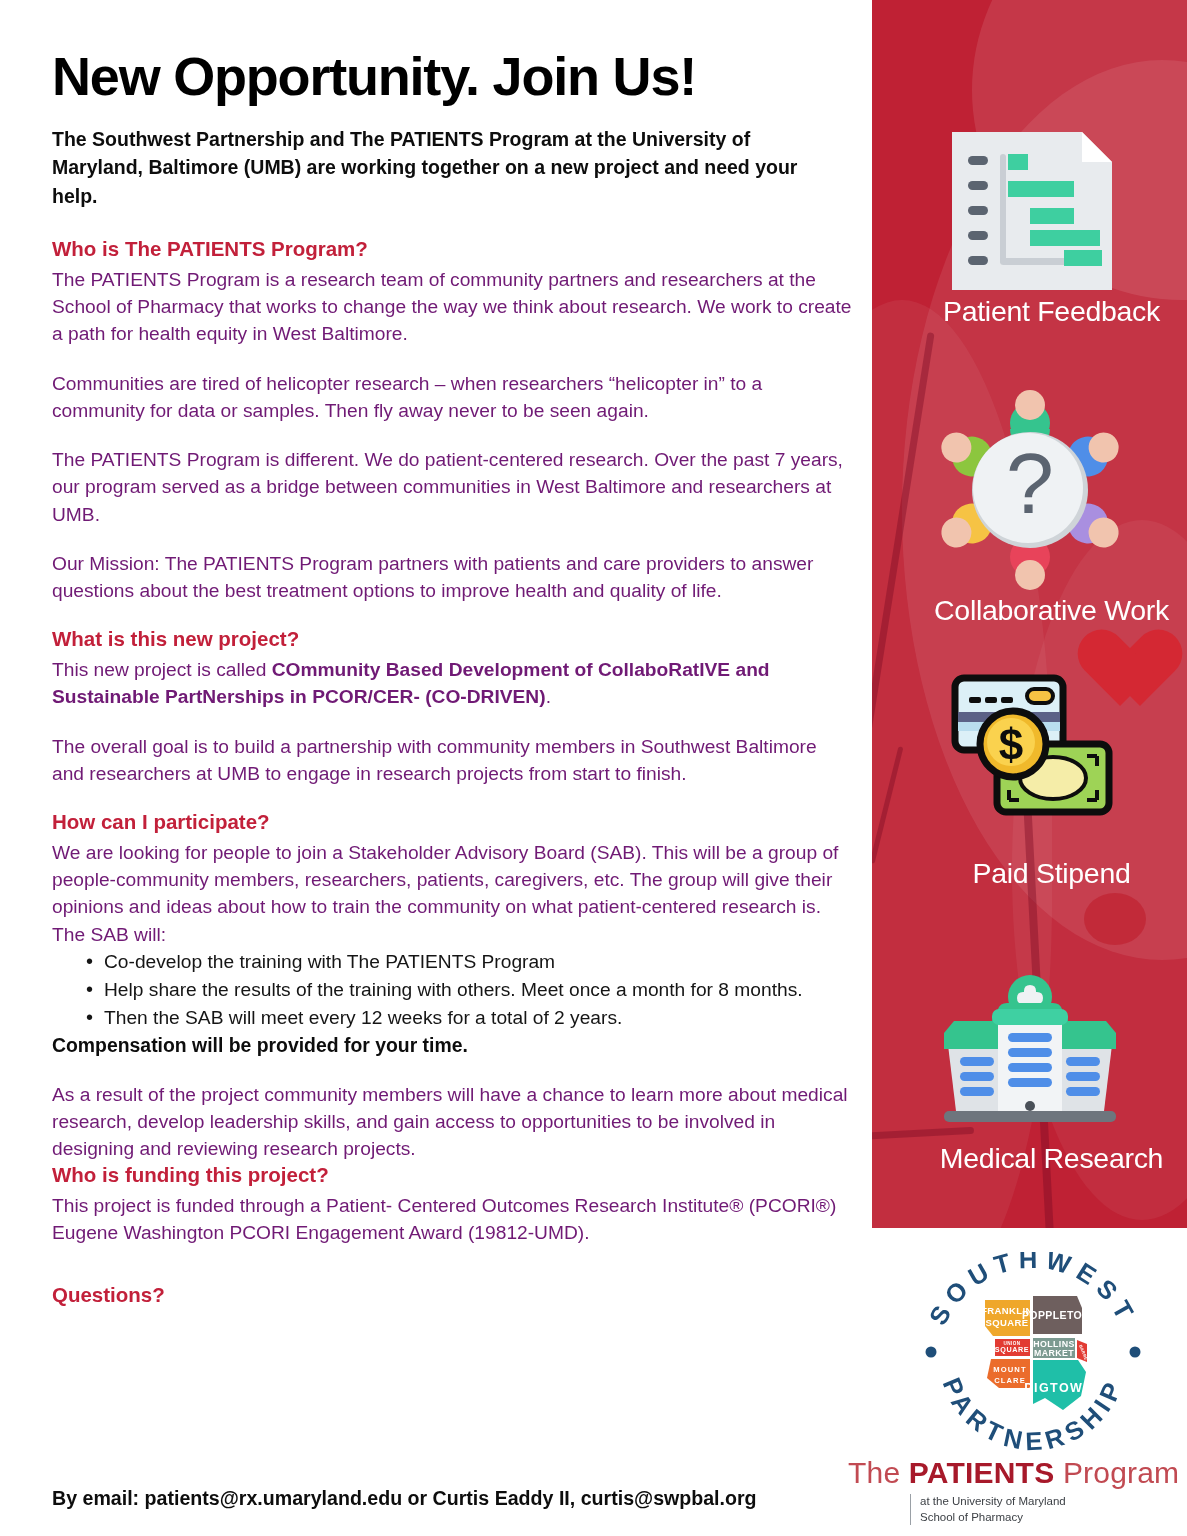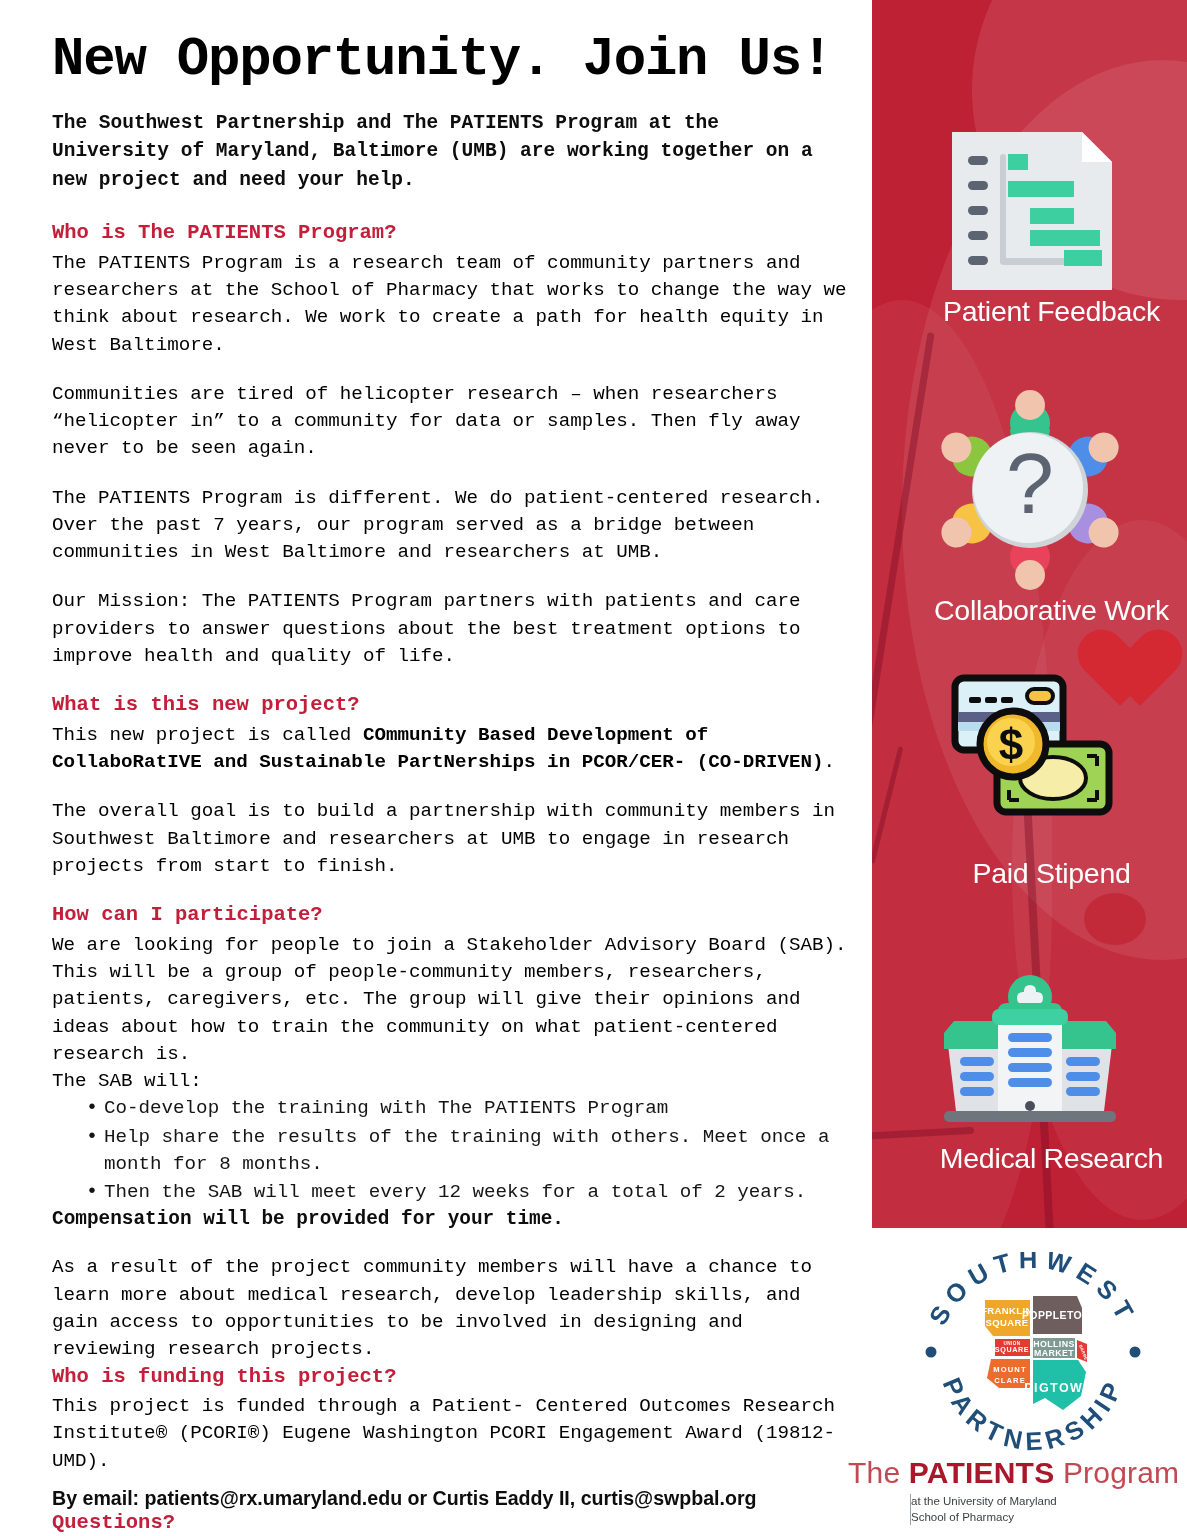--- a/index.html
+++ b/index.html
@@ -21,22 +21,21 @@
     background: #ffffff;
   }
 
   
   .content {
     position: absolute;
     left: 0; top: 0;
     width: 955px;
     height: 1536px;
     box-sizing: border-box;
-    padding: 32px 30px 0 52px;
-    font-family: Liberation Mono, monospace;
+    padding: 48px 30px 0 52px;
   }
   .headline {
     font-size: 54px;
     font-weight: 700;
     letter-spacing: -1.2px;
     color: #000000;
     line-height: 1.05;
     margin: 0 0 20px 0;
     white-space: nowrap;
   }
@@ -51,21 +50,21 @@
   h2.q {
     font-size: 20.5px;
     font-weight: 700;
     color: #C2203A;
     margin: 0 0 3px 0;
     line-height: 1.3;
   }
   p.body {
     font-size: 19.2px;
     font-weight: 400;
-    color: #000000;
+    color: #701a75;
     line-height: 1.42;
     margin: 0 0 22px 0;
     max-width: 800px;
   }
   p.body.tight { margin-bottom: 0; }
   p.body b { font-weight: 700; }
   ul.sab {
     margin: 0 0 0 0;
     padding-left: 34px;
     list-style: none;
@@ -231,21 +230,21 @@
     color: #C14A52;
     font-weight: 400;
     letter-spacing: 0.2px;
     white-space: nowrap;
     font-family: "Liberation Sans", sans-serif;
   }
   .pl-main b { color: #A7192A; font-weight: 700; }
   .pl-sub {
     margin-top: 4px;
     margin-left: 62px;
-    padding-left: 0;
+    padding-left: 9px;
     border-left: 1.5px solid #9aa0a6;
     font-size: 11.5px;
     line-height: 1.35;
     color: #3d4146;
   }
 </style>
 </head>
 <body>
 
 <div class="page">

